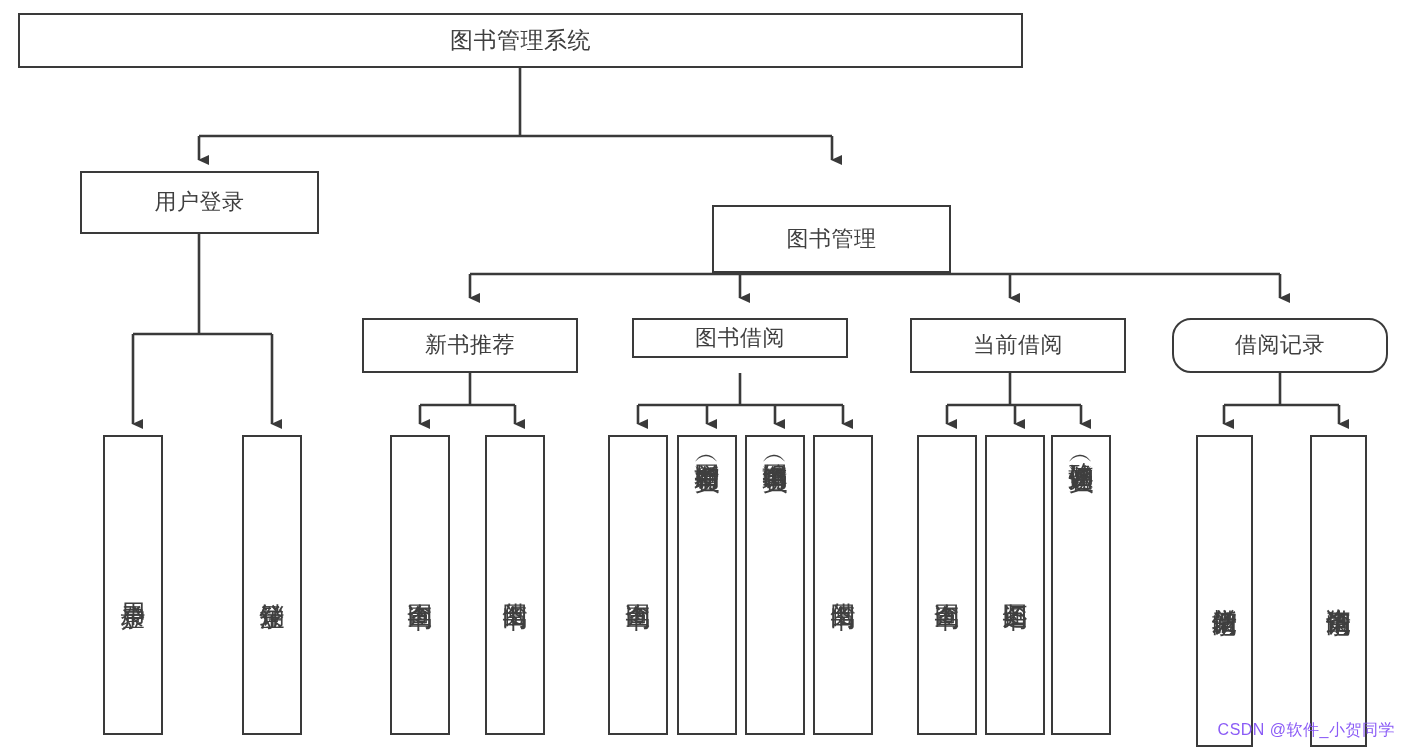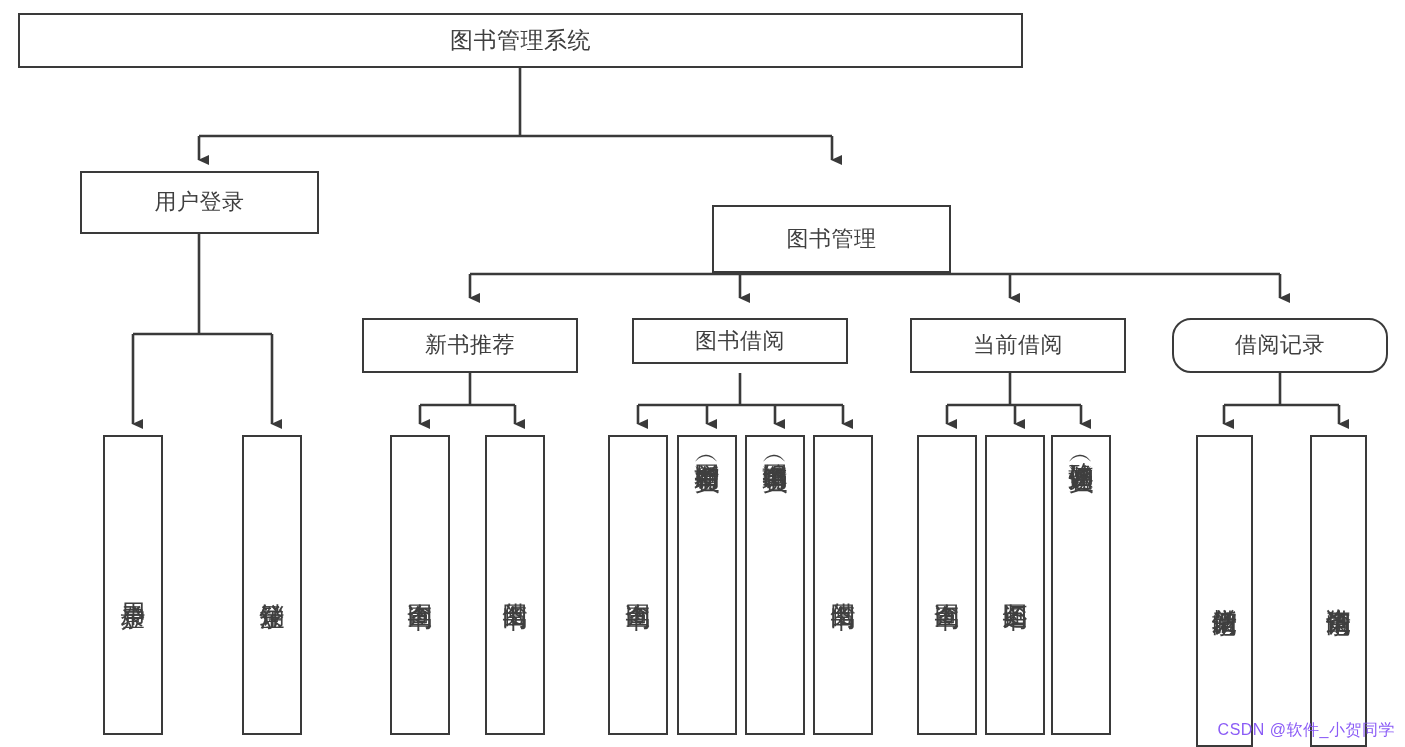--- a/index.html
+++ b/index.html
@@ -135,21 +135,21 @@
   <div class="node h-node" style="left:80px; top:171px; width:239px; height:63px;">
     <span class="label">用户登录</span>
   </div>
   <div class="node h-node" style="left:712px; top:171px; width:239px; height:68px;margin-top:34px;">
     <span class="label">图书管理</span>
   </div>
 
   <div class="node h-node" style="left:362px; top:318px; width:216px; height:55px;">
     <span class="label">新书推荐</span>
   </div>
-  <div class="node h-node" style="left:632px; top:318px; width:216px; height:46px;">
+  <div class="node h-node" style="left:632px; top:318px; width:216px; height:40px;">
     <span class="label">图书借阅</span>
   </div>
   <div class="node h-node" style="left:902px; top:318px; width:216px; height:55px;margin-left:8px;">
     <span class="label">当前借阅</span>
   </div>
   <div class="node h-node" style="left:1172px; top:318px; width:216px; height:55px;border-radius:19px;">
     <span class="label">借阅记录</span>
   </div>
 
   <div class="node v-node centered" style="left:103px; top:435px; width:60px; height:300px;">

